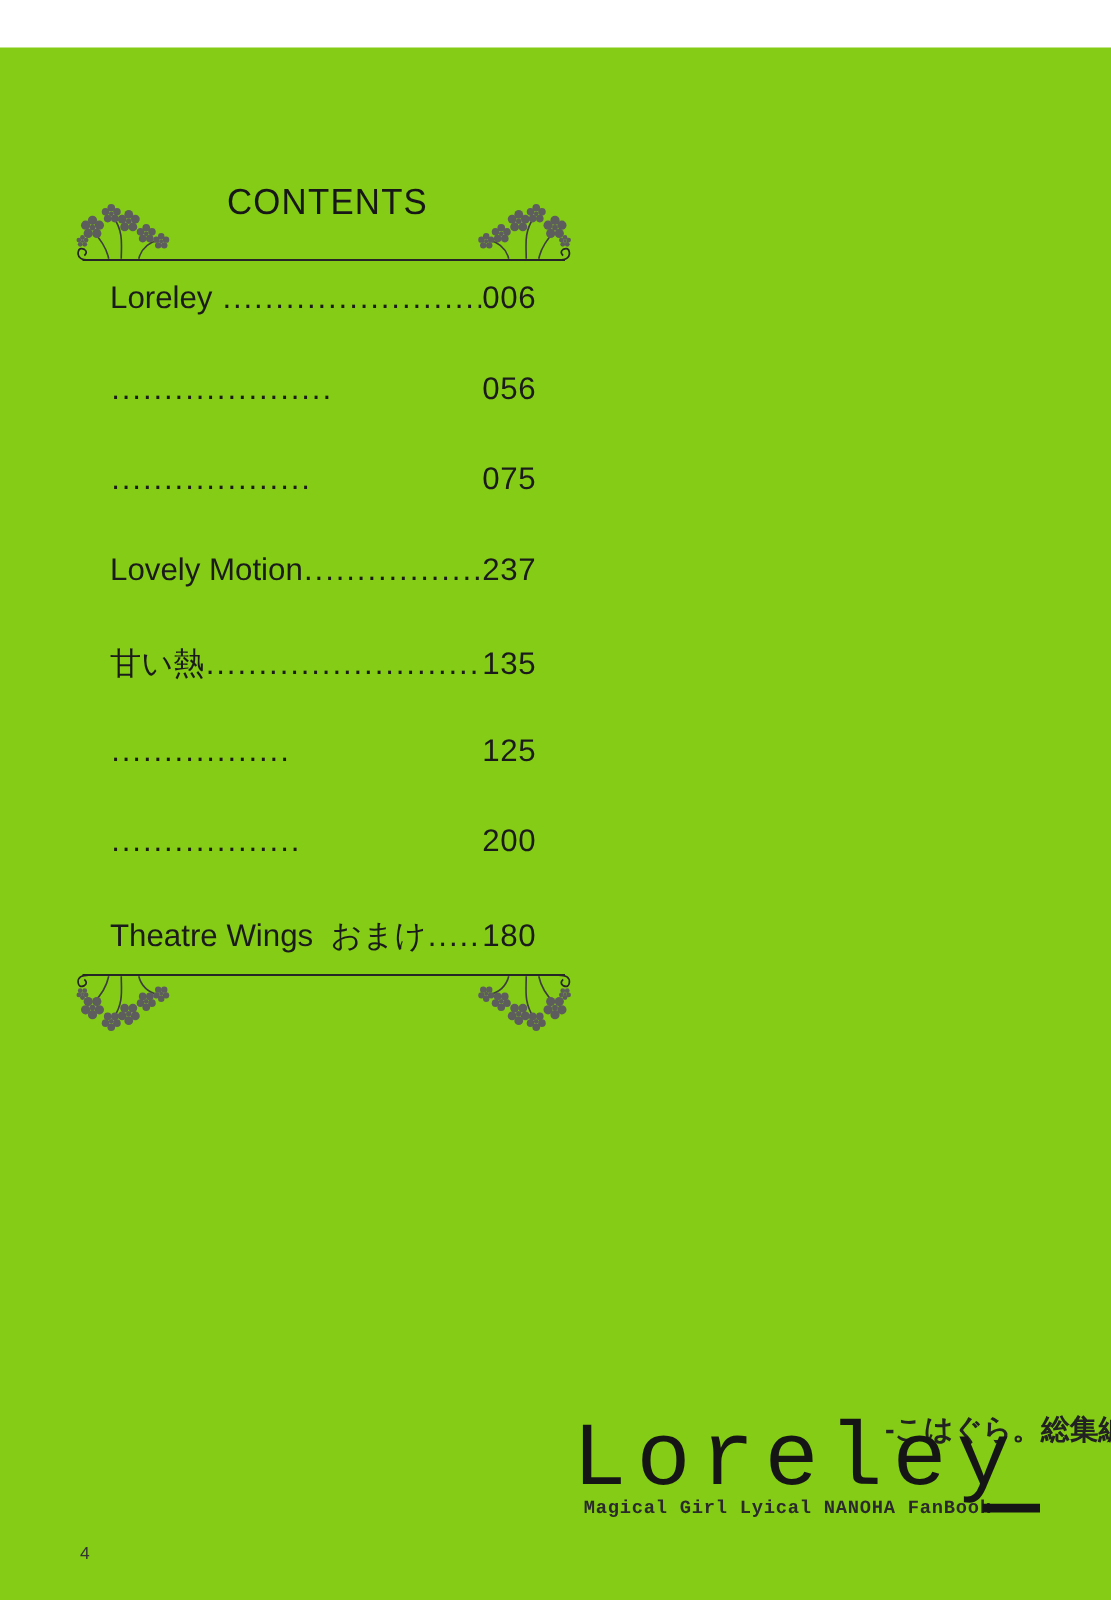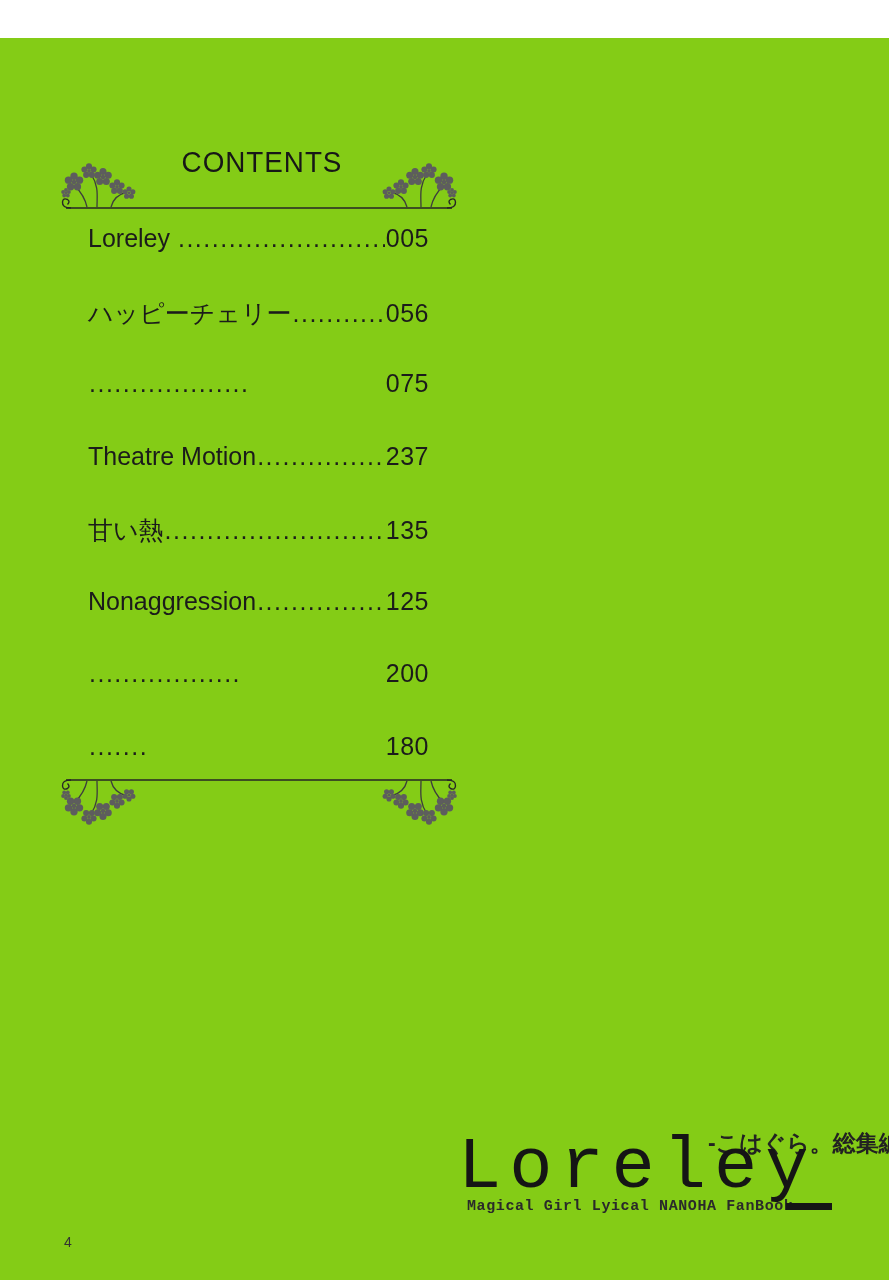--- a/index.html
+++ b/index.html
@@ -95,51 +95,50 @@
   <div class="contents-title">CONTENTS</div>
 
   <svg class="divider top" viewBox="0 0 400 52">
     <use href="#divider-orn"></use>
   </svg>
 
   <div class="toc">
     <div class="toc-row">
       <span class="entry-title">Loreley </span>
       <span class="entry-dots">..........................</span>
-      <span class="entry-page">005</span>
+      <span class="entry-page">006</span>
     </div>
     <div class="toc-row">
-      <span class="entry-title">ハッピーチェリー</span>
       <span class="entry-dots">.....................</span>
       <span class="entry-page">056</span>
     </div>
     <div class="toc-row">
       <span class="entry-dots">...................</span>
       <span class="entry-page">075</span>
     </div>
     <div class="toc-row">
-      <span class="entry-title">Theatre Motion</span>
+      <span class="entry-title">Lovely Motion</span>
       <span class="entry-dots">..................</span>
       <span class="entry-page">237</span>
     </div>
     <div class="toc-row">
       <span class="entry-title">甘い熱</span>
       <span class="entry-dots">.............................</span>
       <span class="entry-page">135</span>
     </div>
     <div class="toc-row">
-      <span class="entry-title">Nonaggression</span>
       <span class="entry-dots">.................</span>
       <span class="entry-page">125</span>
     </div>
     <div class="toc-row">
       <span class="entry-dots">..................</span>
       <span class="entry-page">200</span>
     </div>
     <div class="toc-row">
+      <span class="entry-title">Theatre Wings  おまけ</span>
       <span class="entry-dots">.......</span>
       <span class="entry-page">180</span>
     </div>
   </div>
 
   <svg class="divider bottom" viewBox="0 0 400 52">
     <use href="#divider-orn"></use>
   </svg>
 
   <div class="logo-tagline">-こはぐら。総集編-</div>

